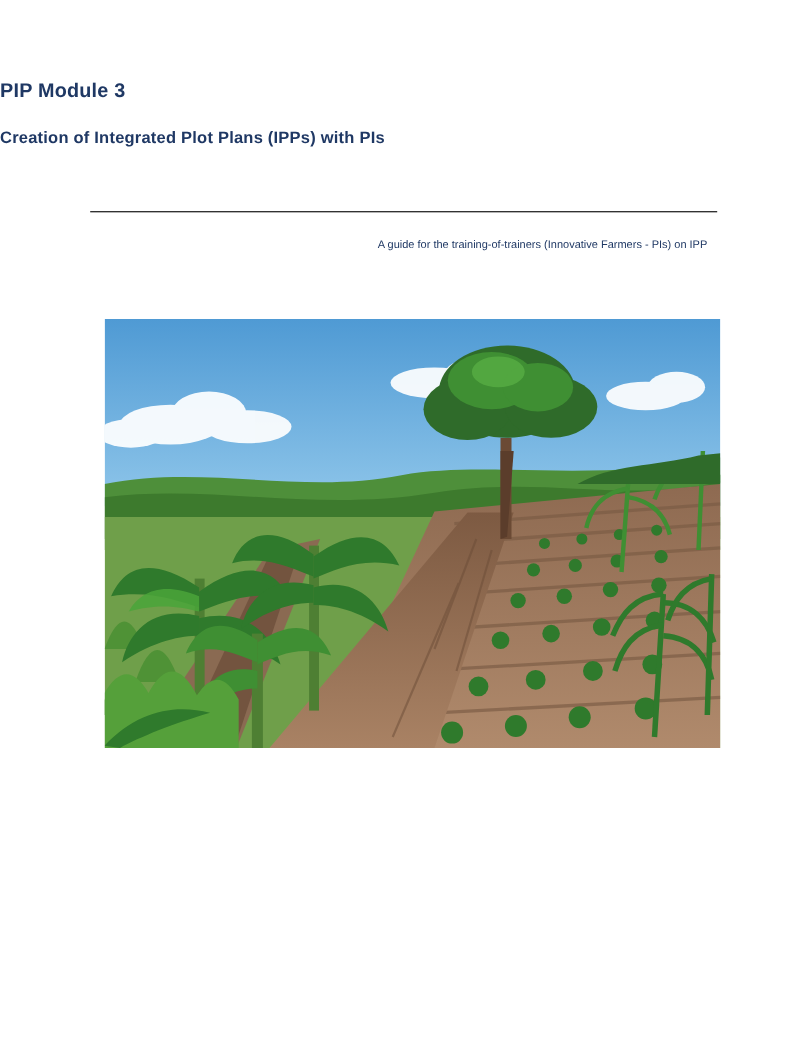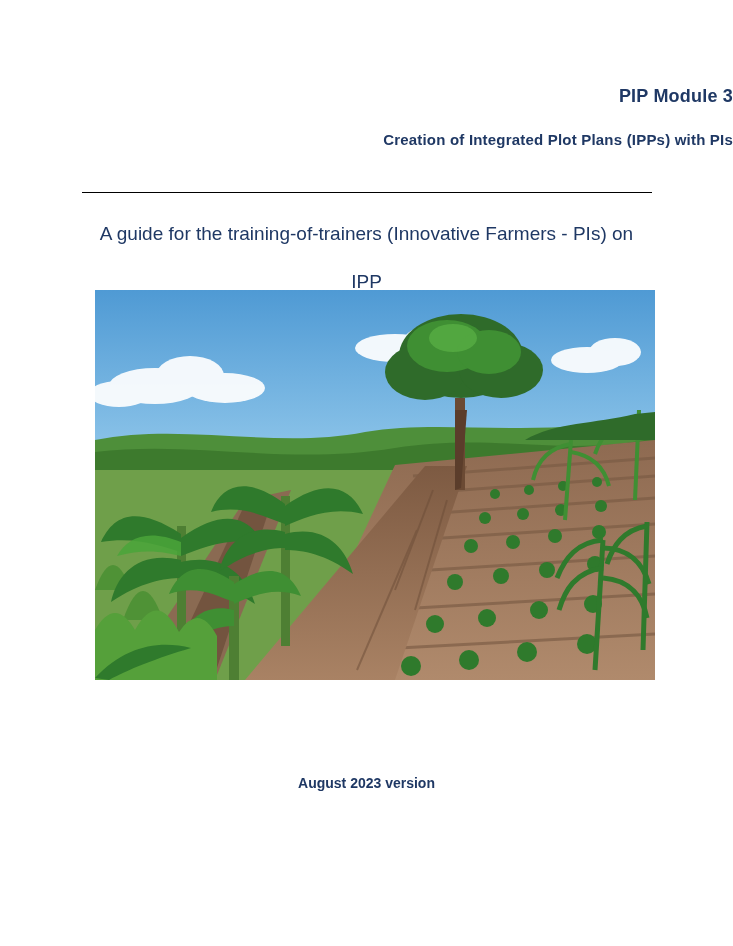--- a/index.html
+++ b/index.html
@@ -17,24 +17,24 @@
   }
   .page {
     width: 733px;
     height: 946px;
     position: relative;
     box-sizing: border-box;
     background: #fff;
   }
   .title-block {
     position: absolute;
-    top: 86px;
+    top: 72px;
     left: 0;
     width: 733px;
-    text-align: right;
+    text-align: left;
   }
   .title-line1 {
     font-size: 18px;
     font-weight: bold;
     color: #1f3864;
     letter-spacing: 0.2px;
     margin-bottom: 24px;
   }
   .title-line2 {
     font-size: 15px;
@@ -48,22 +48,22 @@
     left: 82px;
     width: 570px;
     height: 0;
     border-top: 1.5px solid #000000;
   }
   .subtitle-block {
     position: absolute;
     top: 210px;
     left: 90px;
     width: 553px;
-    text-align: center;
-    font-size: 19px;
+    text-align: right;
+    font-size: 10px;
     color: #1f3864;
     line-height: 2.55;
   }
   .cover-image-wrap {
     position: absolute;
     top: 290px;
     left: 95px;
     width: 560px;
     height: 390px;
     overflow: hidden;
@@ -265,15 +265,14 @@
       <g fill="#2f7a2c">
         <path d="M0 388 C 30 356, 64 350, 96 358 C 62 368, 32 380, 14 390 Z"></path>
       </g>
 
       <g fill="#2f6b2a">
         <path d="M430 150 C 460 132, 500 134, 540 124 L560 122 L560 150 Z"></path>
       </g>
     </svg>
   </div>
 
-  <div class="version-text">August 2023 version</div>
 
 </div>
 
 </body></html>

